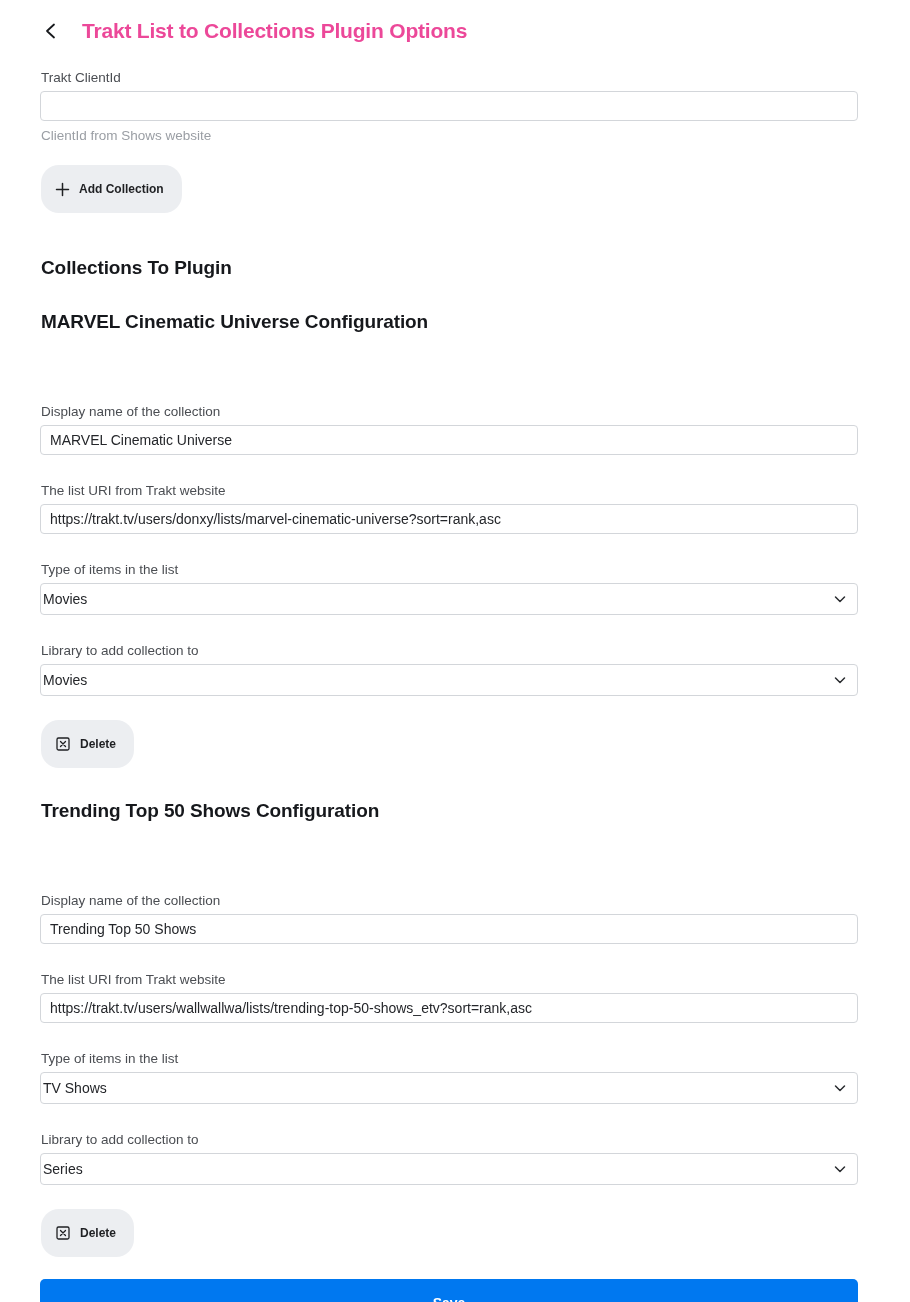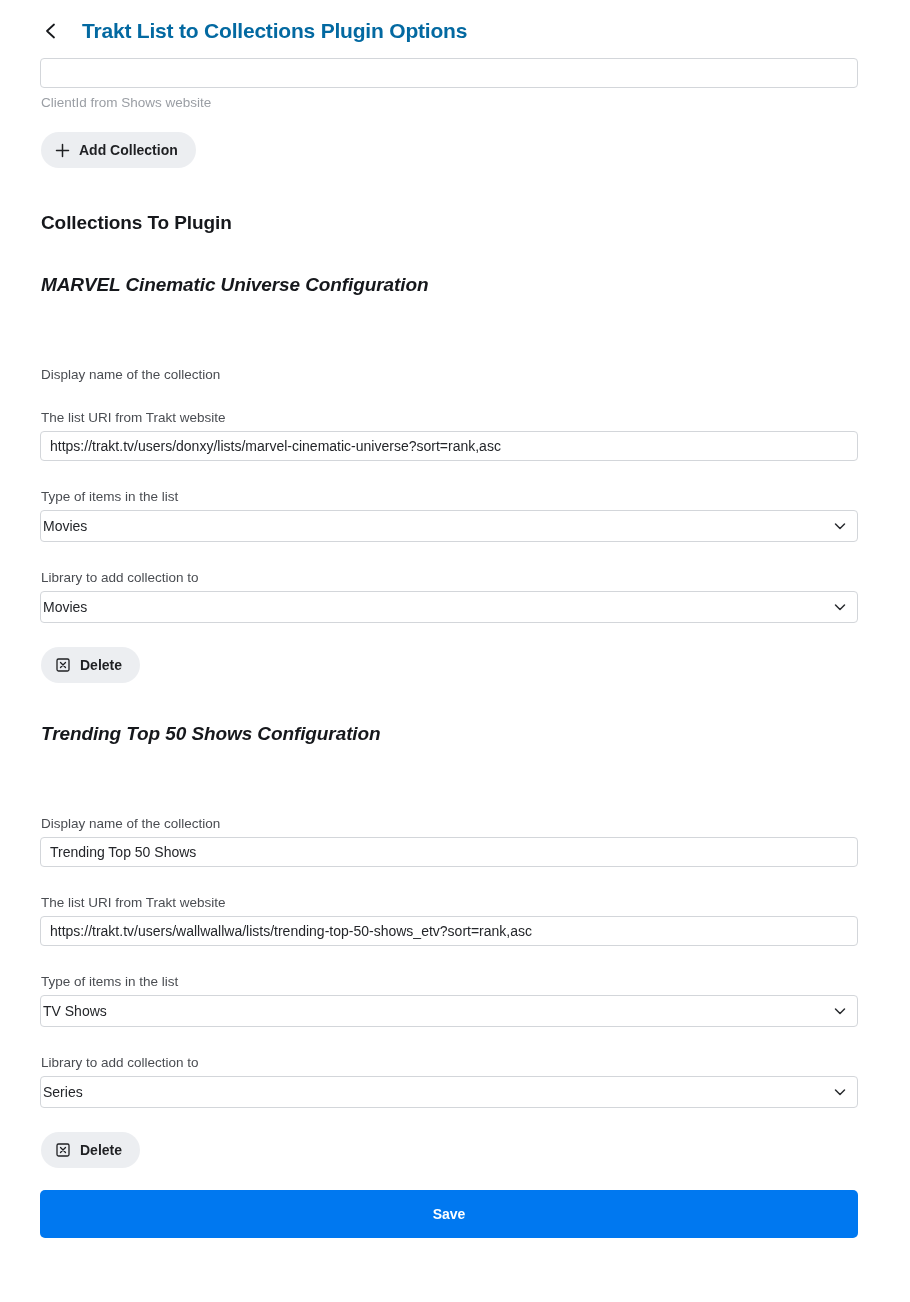--- a/index.html
+++ b/index.html
@@ -34,21 +34,21 @@
     border: none;
     background: transparent;
     cursor: pointer;
     padding: 0;
   }
   .back-btn svg { display: block; }
   .page-title {
     font-size: 21px;
     font-weight: bold;
     letter-spacing: -0.2px;
-    color: #0369a1;
+    color: #ec4899;
     text-align: center;
   }
 
   
   .content {
     padding: 0 52px 0 40px;
   }
 
   .field-label {
     font-size: 13.5px;
@@ -102,43 +102,43 @@
     transform: translateY(-50%);
     pointer-events: none;
     line-height: 0;
   }
 
   
   .pill-btn {
     display: inline-flex;
     align-items: center;
     gap: 9px;
-    height: 36px;
+    height: 48px;
     padding: 0 18px 0 14px;
     border: none;
     border-radius: 18px;
     background: #eceef1;
     color: #1f2023;
-    font-size: 14px;
+    font-size: 12px;
     font-weight: bold;
     font-family: "Liberation Sans", sans-serif;
     cursor: pointer;
   }
   .pill-btn .glyph { line-height: 0; display: flex; }
 
   .add-row { margin: 22px 0 0 1px; }
 
   .section-title {
     font-size: 19px;
     font-weight: bold;
     color: #16181c;
     letter-spacing: -0.1px;
   }
   .collections-heading { margin: 44px 0 0 1px; }
-  .collection-heading { margin: 40px 0 0 1px; font-style: italic; }
+  .collection-heading { margin: 32px 0 0 1px; }
 
   .collection-block { padding-top: 26px; }
   .collection-block .field-group { margin-bottom: 0; margin-top: 45px; }
   .collection-block .field-group + .field-group { margin-top: 28px; }
 
   .delete-row { margin: 24px 0 0 1px; }
 
   
   .save-wrap { padding: 22px 52px 24px 40px; }
   .save-btn {
@@ -167,20 +167,21 @@
           <path d="M13 3.5 L6 10 L13 16.5" stroke="#16181c" stroke-width="1.8" stroke-linecap="round" stroke-linejoin="round"></path>
         </svg>
       </span>
     </button>
     <div class="page-title">Trakt List to Collections Plugin Options</div>
   </div>
 
   <div class="content">
 
     <div class="field-group">
+      <div class="field-label">Trakt ClientId</div>
       <input class="text-input" type="text" value="" style="">
       <div class="field-hint">ClientId from Shows website</div>
     </div>
 
     <div class="add-row">
       <button class="pill-btn">
         <span class="glyph">
           <svg width="15" height="15" viewBox="0 0 15 15" fill="none" aria-hidden="true">
             <path d="M7.5 1.5 V13.5 M1.5 7.5 H13.5" stroke="#1f2023" stroke-width="1.5" stroke-linecap="round"></path>
           </svg>
@@ -189,20 +190,21 @@
       </button>
     </div>
 
     <div class="section-title collections-heading">Collections To Plugin</div>
 
     <div class="section-title collection-heading">MARVEL Cinematic Universe Configuration</div>
     <div class="collection-block">
 
       <div class="field-group">
         <div class="field-label">Display name of the collection</div>
+        <input class="text-input" type="text" value="MARVEL Cinematic Universe" style="">
       </div>
 
       <div class="field-group">
         <div class="field-label">The list URI from Trakt website</div>
         <input class="text-input" type="text" value="https://trakt.tv/users/donxy/lists/marvel-cinematic-universe?sort=rank,asc" style="">
       </div>
 
       <div class="field-group">
         <div class="field-label">Type of items in the list</div>
         <div class="select-wrap">

